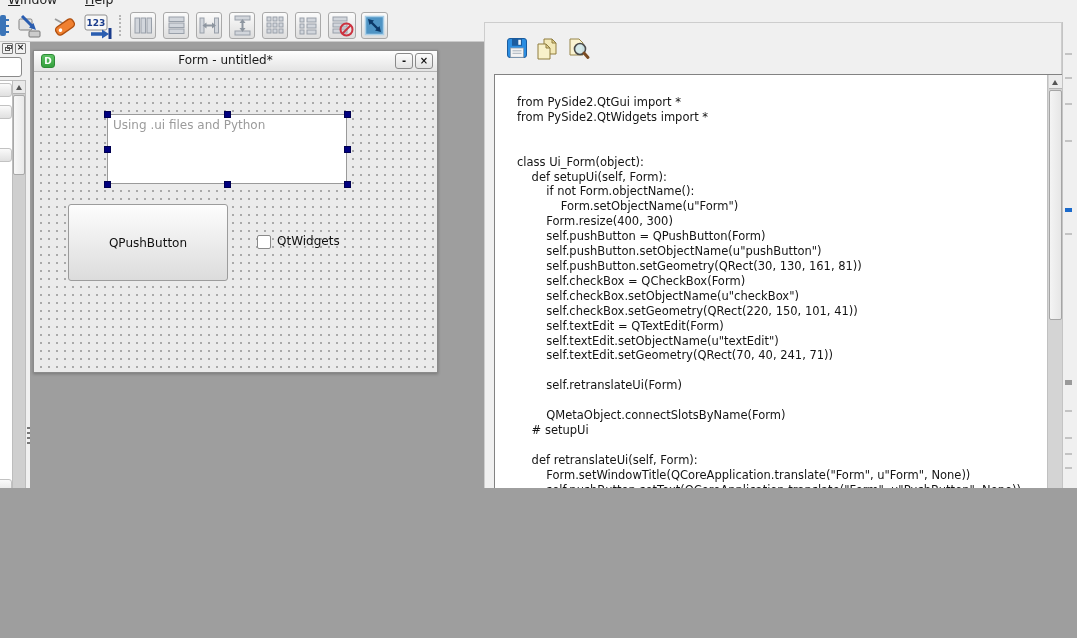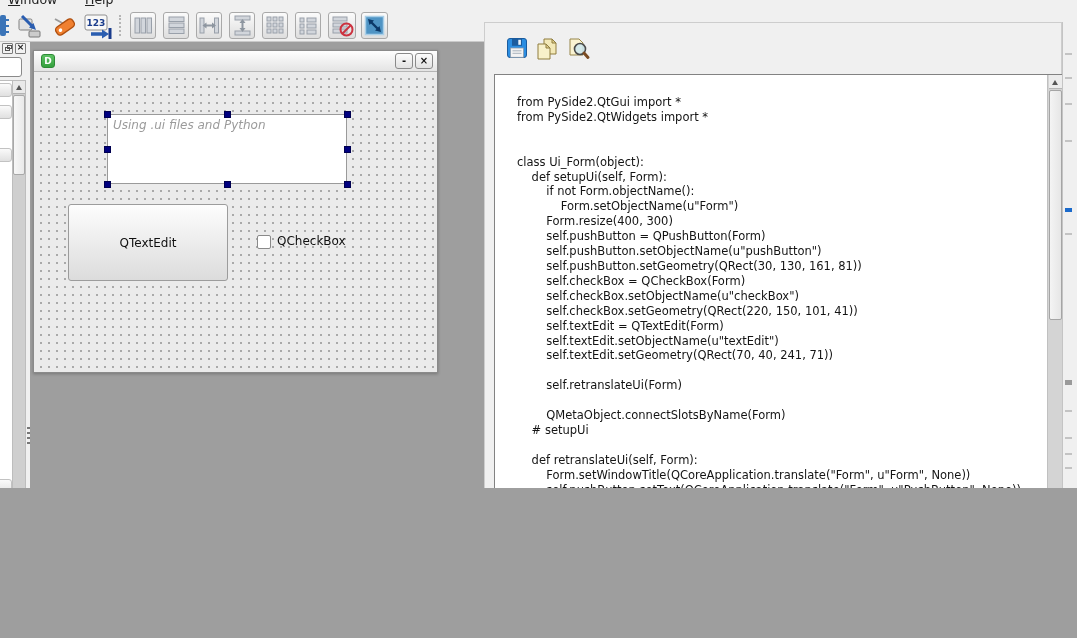--- a/index.html
+++ b/index.html
@@ -42,21 +42,21 @@
   .fw-titlebar{position:absolute;left:0;top:0;right:0;height:21px;background:linear-gradient(#fefefe,#e4e4e4);border-bottom:1px solid #b5b5b5;}
   .fw-icon{position:absolute;left:7px;top:3px;width:14px;height:14px;border-radius:3px;
            background:linear-gradient(#5dc264,#35a13e);border:1px solid #2d8a35;color:#fff;font-size:9px;font-weight:bold;text-align:center;line-height:13px;}
   .fw-title{position:absolute;left:30px;right:50px;top:2px;text-align:center;font-size:12px;color:#1a1a1a;}
   .wbtn{position:absolute;top:2px;width:18px;height:16px;border:1px solid #8a8a8a;border-radius:3px;
         background:linear-gradient(#fcfcfc,#e2e2e2);text-align:center;font-size:10px;font-weight:bold;line-height:14px;color:#111;}
   .wbtn-min{right:24px;}
   .wbtn-close{right:4px;}
   .fw-canvas{position:absolute;left:0;top:21px;right:0;bottom:0;background:#ebebeb;
       background-image:radial-gradient(circle,#a9a9a9 0.9px,transparent 1px);background-size:8px 8px;background-position:3px 3px;}
-  .qtextedit{position:absolute;left:73px;top:42px;width:240px;height:70px;background:#fff;border:1px solid #9a9a9a;font-style:italic;}
+  .qtextedit{position:absolute;left:73px;top:42px;width:240px;height:70px;background:#fff;border:1px solid #9a9a9a;}
   .qtextedit .ph{position:absolute;left:5px;top:3px;font-size:12px;color:#9b9b9b;}
   .hnd{position:absolute;width:7px;height:7px;background:#00007f;border:1px solid #000050;}
   .qpushbutton{position:absolute;left:34px;top:132px;width:160px;height:77px;border:1px solid #9c9c9c;border-radius:3px;
       background:linear-gradient(#fdfdfd,#e9e9e9 60%,#dcdcdc);display:flex;align-items:center;justify-content:center;font-size:12px;color:#111;}
   .qcheck-ind{position:absolute;left:223px;top:163px;width:14px;height:14px;background:#fff;border:1px solid #8a8a8a;border-radius:2px;}
   .qcheck-label{position:absolute;left:243px;top:162px;font-size:12px;color:#111;}
 
   
   .code-dialog{position:absolute;left:484px;top:22px;width:578px;height:593px;background:#f0f0f0;border:1px solid #cdcdcd;}
   .cd-tool{position:absolute;top:14px;width:24px;height:24px;}
@@ -240,42 +240,43 @@
           <div class="arr-up"></div>
         </div>
       <div class="wb-thumb"></div>
     </div>
   </div>
   <div class="splitter-dots"></div>
 
   <div class="form-window">
     <div class="fw-titlebar">
       <div class="fw-icon">D</div>
+      <div class="fw-title">Form - untitled*</div>
       <div class="wbtn wbtn-min">-</div>
       <div class="wbtn wbtn-close">×</div>
     </div>
     <div class="fw-canvas">
       <div class="qtextedit">
         <div class="ph">Using .ui files and Python</div>
       </div>
 
       <div class="hnd" style="left:70px;top:39px;"></div>
       <div class="hnd" style="left:190px;top:39px;"></div>
       <div class="hnd" style="left:310px;top:39px;"></div>
       <div class="hnd" style="left:70px;top:74px;"></div>
       <div class="hnd" style="left:310px;top:74px;"></div>
       <div class="hnd" style="left:70px;top:109px;"></div>
       <div class="hnd" style="left:190px;top:109px;"></div>
       <div class="hnd" style="left:310px;top:109px;"></div>
 
       <div class="qpushbutton">
-        <span>QTextEdit</span>
+        <span>QPushButton</span>
       </div>
       <div class="qcheck-ind"></div>
-      <div class="qcheck-label">QCheckBox</div>
+      <div class="qcheck-label">QtWidgets</div>
     </div>
   </div>
 
   <div class="code-dialog">
     <div class="cd-tool" style="left:21px;">
       <svg width="22" height="22" viewBox="0 0 22 22">
         <rect x="1.5" y="1.5" width="19" height="19" rx="2.5" fill="#2b8ee2" stroke="#1b5c9e"></rect>
         <rect x="6" y="1.8" width="10" height="7" fill="#1b5c9e"></rect>
         <rect x="12.3" y="2.8" width="2.6" height="5" fill="#eaf4fd"></rect>
         <rect x="4.5" y="11" width="13" height="9.3" fill="#f3f3f3" stroke="#8a9aaa" stroke-width="0.8"></rect>

